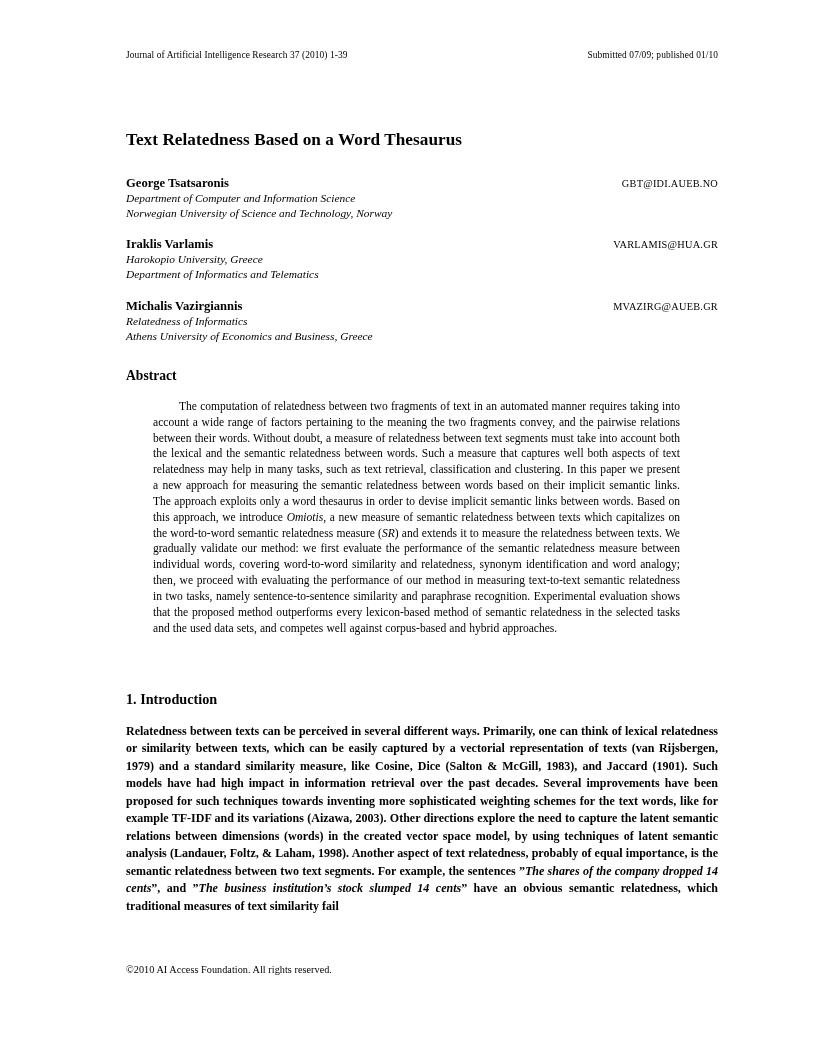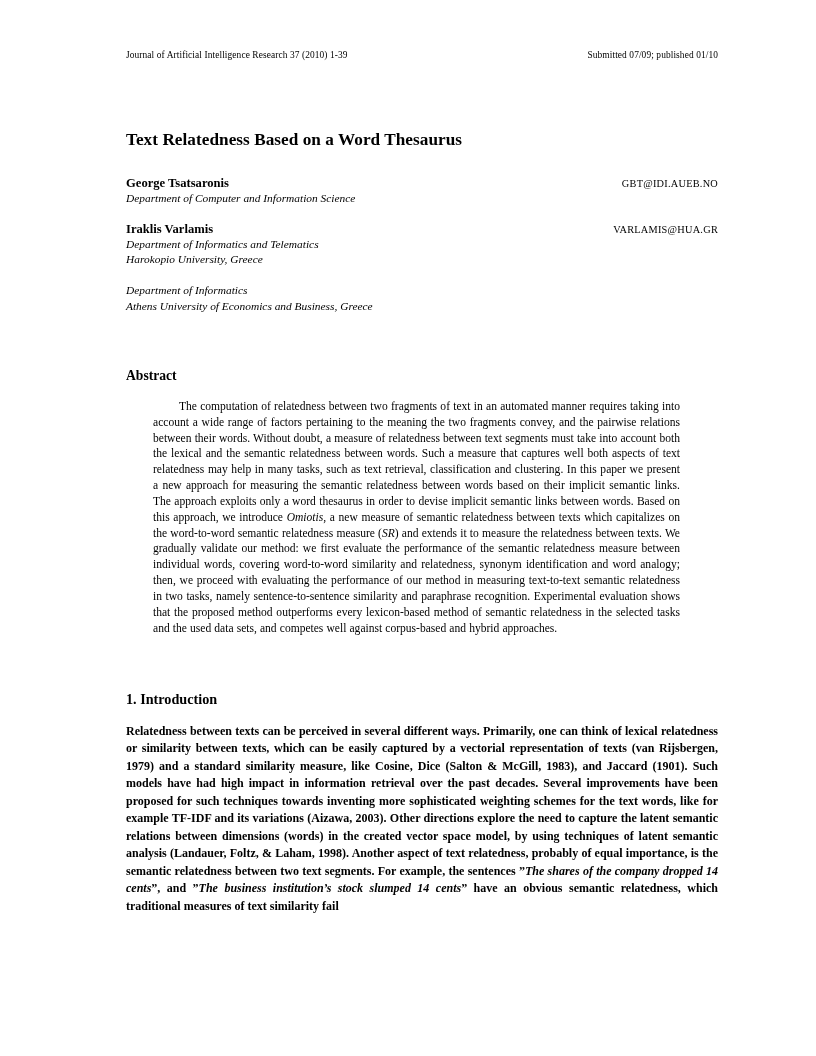--- a/index.html
+++ b/index.html
@@ -154,39 +154,45 @@
   <div class="title">Text Relatedness Based on a Word Thesaurus</div>
 
   <div class="authors">
 
     <div class="author-block">
       <div class="author-line">
         <span class="author-name">George Tsatsaronis</span>
         <span class="author-email">GBT@IDI.AUEB.NO</span>
       </div>
       <div class="affil">Department of Computer and Information Science</div>
+      <div class="affil">Norwegian University of Science and Technology, Norway</div>
     </div>
 
     <div class="author-block">
       <div class="author-line">
         <span class="author-name">Iraklis Varlamis</span>
         <span class="author-email">VARLAMIS@HUA.GR</span>
       </div>
+      <div class="affil">Harokopio University, Greece</div>
       <div class="affil">Department of Informatics and Telematics</div>
-      <div class="affil">Harokopio University, Greece</div>
     </div>
 
     <div class="author-block">
-      <div class="affil">Department of Informatics</div>
+      <div class="author-line">
+        <span class="author-name">Michalis Vazirgiannis</span>
+        <span class="author-email">MVAZIRG@AUEB.GR</span>
+      </div>
+      <div class="affil">Relatedness of Informatics</div>
       <div class="affil">Athens University of Economics and Business, Greece</div>
     </div>
 
   </div>
 
   <div class="abstract-head">Abstract</div>
   <div class="abstract-body"><span>The computation of relatedness between two fragments of text in an automated manner requires taking into account a wide range of factors pertaining to the meaning the two fragments convey, and the pairwise relations between their words. Without doubt, a measure of relatedness between text segments must take into account both the lexical and the semantic relatedness between words. Such a measure that captures well both aspects of text relatedness may help in many tasks, such as text retrieval, classification and clustering. In this paper we present a new approach for measuring the semantic relatedness between words based on their implicit semantic links. The approach exploits only a word thesaurus in order to devise implicit semantic links between words. Based on this approach, we introduce </span><i>Omiotis</i><span>, a new measure of semantic relatedness between texts which capitalizes on the word-to-word semantic relatedness measure (</span><i>SR</i><span>) and extends it to measure the relatedness between texts. We gradually validate our method: we first evaluate the performance of the semantic relatedness measure between individual words, covering word-to-word similarity and relatedness, synonym identification and word analogy; then, we proceed with evaluating the performance of our method in measuring text-to-text semantic relatedness in two tasks, namely sentence-to-sentence similarity and paraphrase recognition. Experimental evaluation shows that the proposed method outperforms every lexicon-based method of semantic relatedness in the selected tasks and the used data sets, and competes well against corpus-based and hybrid approaches.</span></div>
 
   <div class="section-head">1. Introduction</div>
   <div class="body-par"><span>Relatedness between texts can be perceived in several different ways. Primarily, one can think of lexical relatedness or similarity between texts, which can be easily captured by a vectorial representation of texts (van Rijsbergen, 1979) and a standard similarity measure, like Cosine, Dice (Salton &amp; McGill, 1983), and Jaccard (1901). Such models have had high impact in information retrieval over the past decades. Several improvements have been proposed for such techniques towards inventing more sophisticated weighting schemes for the text words, like for example TF-IDF and its variations (Aizawa, 2003). Other directions explore the need to capture the latent semantic relations between dimensions (words) in the created vector space model, by using techniques of latent semantic analysis (Landauer, Foltz, &amp; Laham, 1998). Another aspect of text relatedness, probably of equal importance, is the semantic relatedness between two text segments. For example, the sentences ”</span><i>The shares of the company dropped 14 cents</i><span>”, and ”</span><i>The business institution’s stock slumped 14 cents</i><span>” have an obvious semantic relatedness, which traditional measures of text similarity fail</span></div>
 
   <div class="footrule"></div>
+  <div class="footer">©2010 AI Access Foundation. All rights reserved.</div>
 
 </div>
 
 </body></html>

